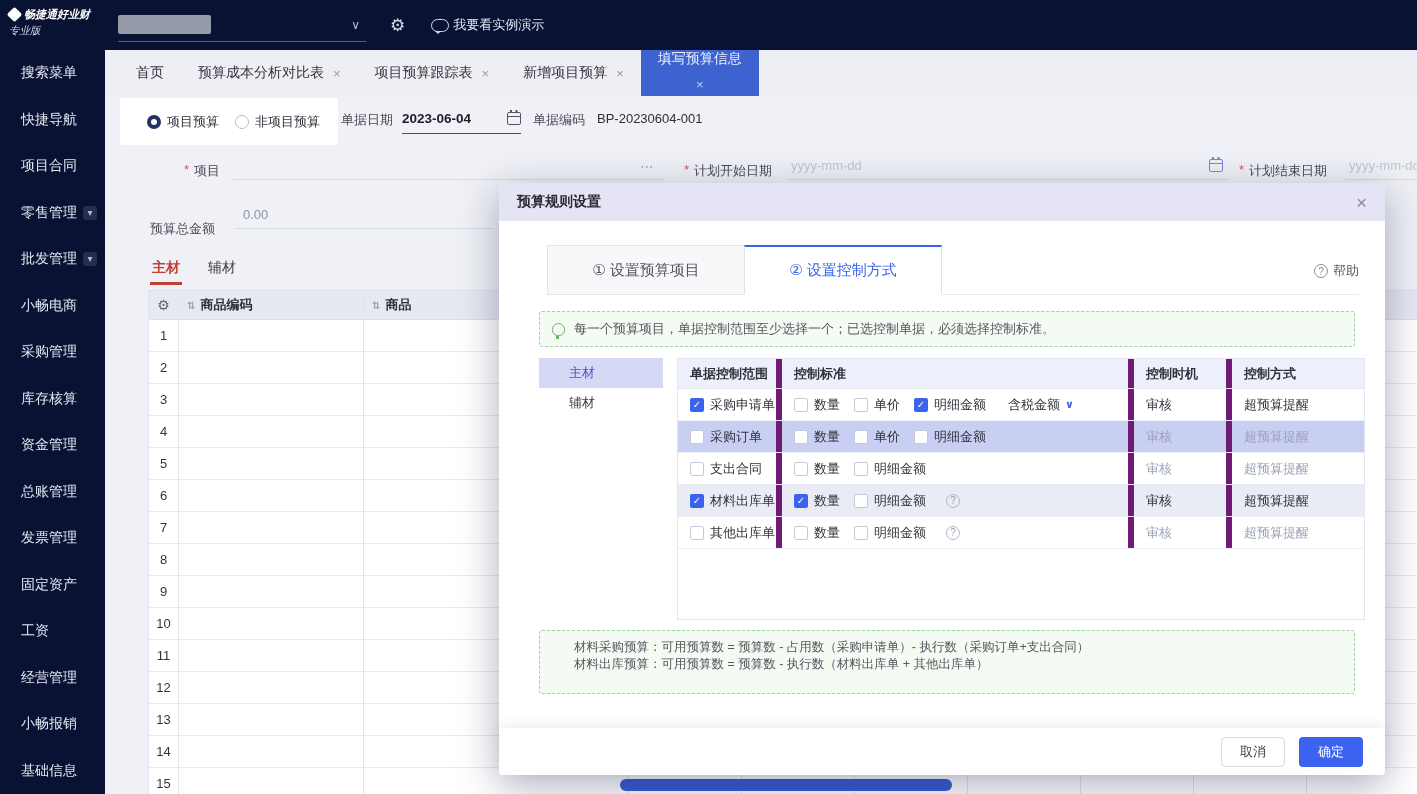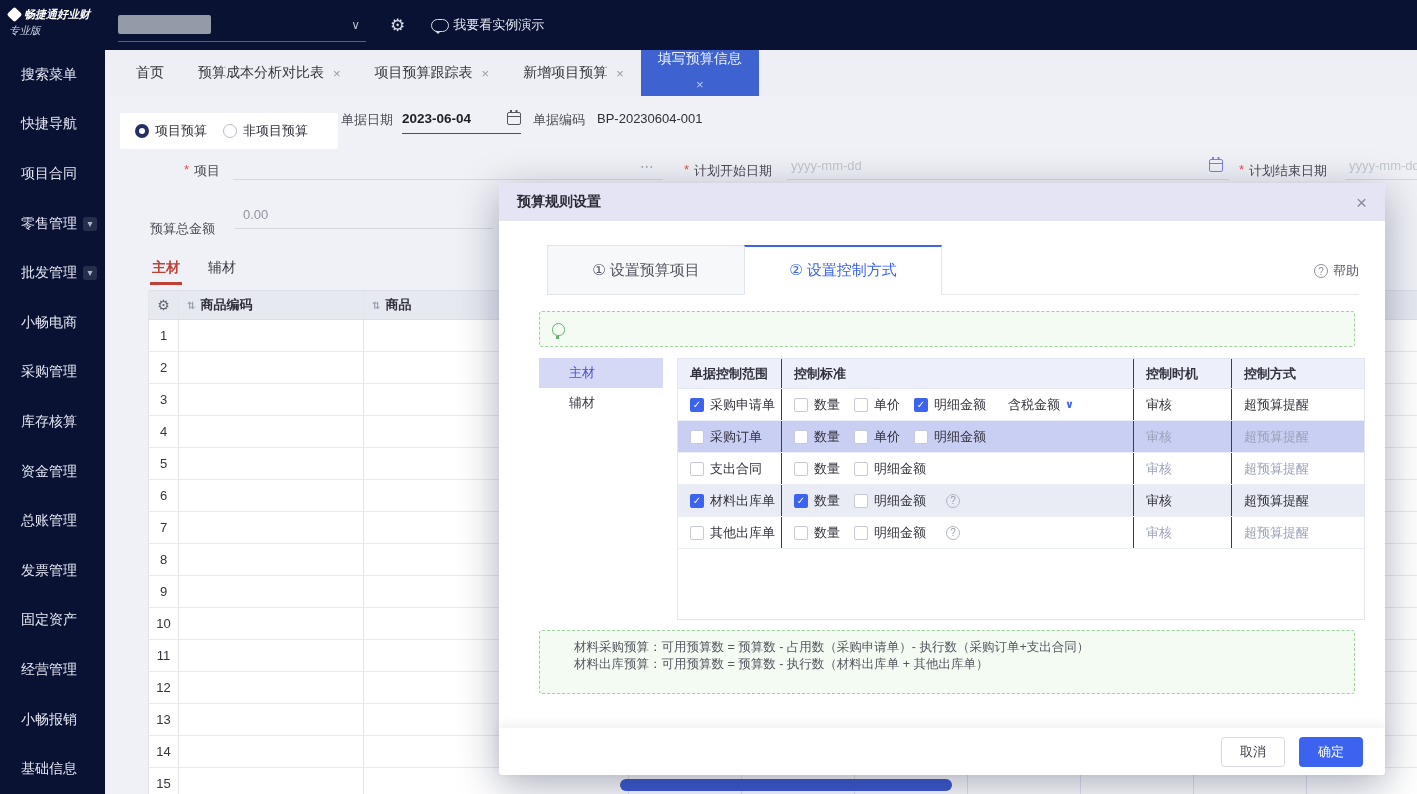--- a/index.html
+++ b/index.html
@@ -33,21 +33,21 @@
 
   
   .tabbar{position:absolute;left:105px;top:50px;right:0;height:46px;background:#edeff4;display:flex;align-items:stretch;padding-left:14px;z-index:2;}
   .tab{display:flex;align-items:center;gap:9px;padding:0 17px;font-size:14px;color:#33333d;cursor:pointer;white-space:nowrap;}
   .tab-close{color:#9a9aa6;font-size:13px;}
   .tab.active{background:#3e63d0;color:#e9efff;flex-direction:column;}
   .tab.active .tab-close{color:#bcc9f5;}
 
   
   .content{position:absolute;left:105px;top:96px;right:0;bottom:0;background:#f0f1f6;overflow:hidden;}
-  .pill{position:absolute;left:15px;top:17px;width:218px;height:36px;background:#fff;border-radius:2px;display:flex;align-items:center;gap:16px;padding-left:15px;box-sizing:border-box;}
+  .pill{position:absolute;left:15px;top:2px;width:218px;height:47px;background:#fff;border-radius:2px;display:flex;align-items:center;gap:16px;padding-left:27px;box-sizing:border-box;}
   .radio{display:flex;align-items:center;gap:6px;font-size:13px;color:#33333d;cursor:pointer;}
   .radio-dot{width:14px;height:14px;border-radius:50%;box-sizing:border-box;background:#fff;flex:none;}
   .radio-dot.on{border:4.5px solid #252f66;}
   .radio-dot.off{border:1px solid #b9bdc9;}
   .flabel{position:absolute;font-size:13px;color:#4a4a55;white-space:nowrap;}
   .fvalue{position:absolute;font-size:13px;color:#2e2e38;white-space:nowrap;}
   .req{position:absolute;color:#e0504e;font-size:13px;}
   .date-input{position:absolute;left:297px;top:8px;width:119px;height:29px;border-bottom:1px solid #4a4f5c;display:flex;align-items:center;justify-content:space-between;font-size:13.5px;font-weight:bold;color:#1d1d28;cursor:text;}
   .cal{width:12px;height:11px;border:1.5px solid currentColor;border-radius:2px;position:relative;flex:none;}
   .cal::after{content:'';position:absolute;left:0;right:0;top:2.5px;border-top:1.5px solid currentColor;}
@@ -93,21 +93,21 @@
   .m-help{position:absolute;right:26px;top:79px;display:flex;gap:5px;align-items:center;color:#5a5a66;font-size:13px;cursor:pointer;}
   .help-circle{width:14px;height:14px;border-radius:50%;border:1px solid #8e8e9a;color:#8e8e9a;font-size:10px;display:flex;align-items:center;justify-content:center;box-sizing:border-box;}
   .m-notice{position:absolute;left:40px;right:30px;top:128px;height:36px;background:#f3fbf3;border:1px dashed #9ed29e;border-radius:3px;display:flex;align-items:center;padding:0 12px;gap:9px;font-size:13px;color:#56565f;box-sizing:border-box;white-space:nowrap;overflow:hidden;}
   .bulb{width:11px;height:11px;border:1.5px solid #67b36b;border-radius:50% 50% 45% 45%;position:relative;flex:none;}
   .bulb::after{content:'';position:absolute;bottom:-4px;left:2.5px;width:3.5px;height:2.5px;background:#67b36b;}
   .m-cats{position:absolute;left:40px;top:175px;width:124px;}
   .m-cat{height:30px;display:flex;align-items:center;padding-left:30px;font-size:13px;color:#3c3c46;cursor:pointer;box-sizing:border-box;}
   .m-cat.active{background:#d6d9f6;color:#4a52c8;}
   .m-table{position:absolute;left:178px;top:175px;width:688px;height:262px;border:1px solid #e3e5f0;box-sizing:border-box;background:#fff;overflow:hidden;}
   .mt-header{display:flex;height:30px;background:#edeffa;border-bottom:1px solid #e3e5f0;box-sizing:border-box;font-weight:bold;}
-  .mt-cell{box-sizing:border-box;display:flex;align-items:center;padding:0 12px;font-size:13px;color:#32323c;border-right:1px solid #701a75;flex:none;overflow:hidden;white-space:nowrap;}
+  .mt-cell{box-sizing:border-box;display:flex;align-items:center;padding:0 12px;font-size:13px;color:#32323c;border-right:6px solid #701a75;flex:none;overflow:hidden;white-space:nowrap;}
   .mt-cell:last-child{border-right:none;}
   .mt-row{display:flex;height:32px;border-bottom:1px solid #eceef6;box-sizing:border-box;background:#fff;}
   .mt-row.bg-purple{background:#c9cef3;}
   .mt-row.bg-gray{background:#e9ebf5;}
   .cb{width:14px;height:14px;border-radius:2px;box-sizing:border-box;display:flex;align-items:center;justify-content:center;margin-right:6px;flex:none;cursor:pointer;}
   .cb.on{background:#3b63f0;color:#fff;font-size:10px;font-weight:bold;}
   .cb.off{background:#fff;border:1px solid #c6cad6;}
   .crit{display:flex;align-items:center;margin-right:14px;}
   .tax{margin-left:8px;display:flex;gap:5px;align-items:center;cursor:pointer;}
   .tax-chev{color:#3b63f0;font-size:11px;font-weight:bold;}
@@ -167,20 +167,23 @@
         <div class="side-item">
           <span class="side-label">总账管理</span>
         </div>
         <div class="side-item">
           <span class="side-label">发票管理</span>
         </div>
         <div class="side-item">
           <span class="side-label">固定资产</span>
         </div>
         <div class="side-item">
+          <span class="side-label">工资</span>
+        </div>
+        <div class="side-item">
           <span class="side-label">经营管理</span>
         </div>
         <div class="side-item">
           <span class="side-label">小畅报销</span>
         </div>
         <div class="side-item">
           <span class="side-label">基础信息</span>
         </div>
       </nav>
   </aside>
@@ -485,20 +488,21 @@
     <div class="m-tabs" id="m-tabs">
         <div class="m-tab inactive">① 设置预算项目</div>
         <div class="m-tab active">② 设置控制方式</div>
       </div>
     <div class="m-help">
       <span class="help-circle">?</span>
       <span>帮助</span>
     </div>
     <div class="m-notice">
       <span class="bulb"></span>
+      <span>每一个预算项目，单据控制范围至少选择一个；已选控制单据，必须选择控制标准。</span>
     </div>
     <div class="m-cats" id="m-cats">
         <div class="m-cat active">主材</div>
         <div class="m-cat">辅材</div>
       </div>
     <div class="m-table">
       <div class="mt-header" id="mt-header">
           <div class="mt-cell mt-hcell" style="width: 104px;">
             <span>单据控制范围</span>
           </div>

